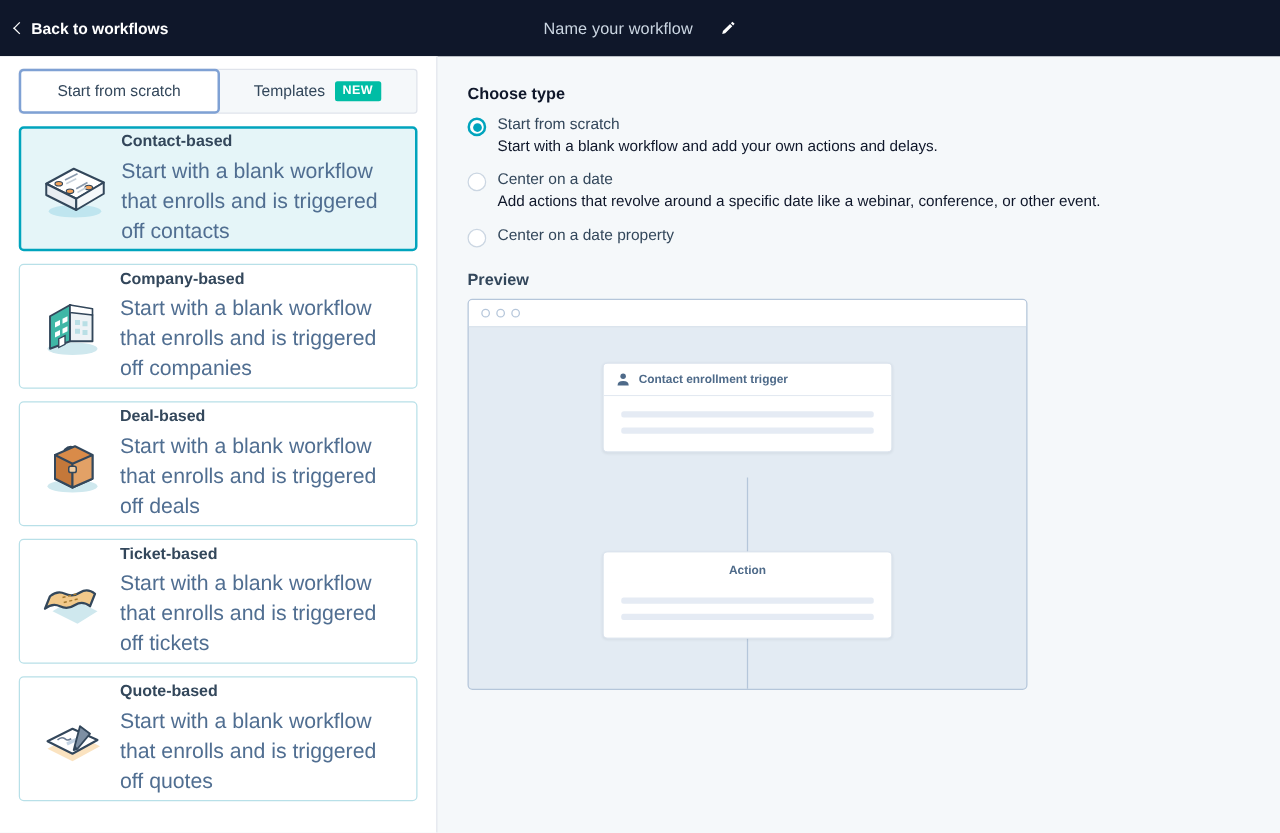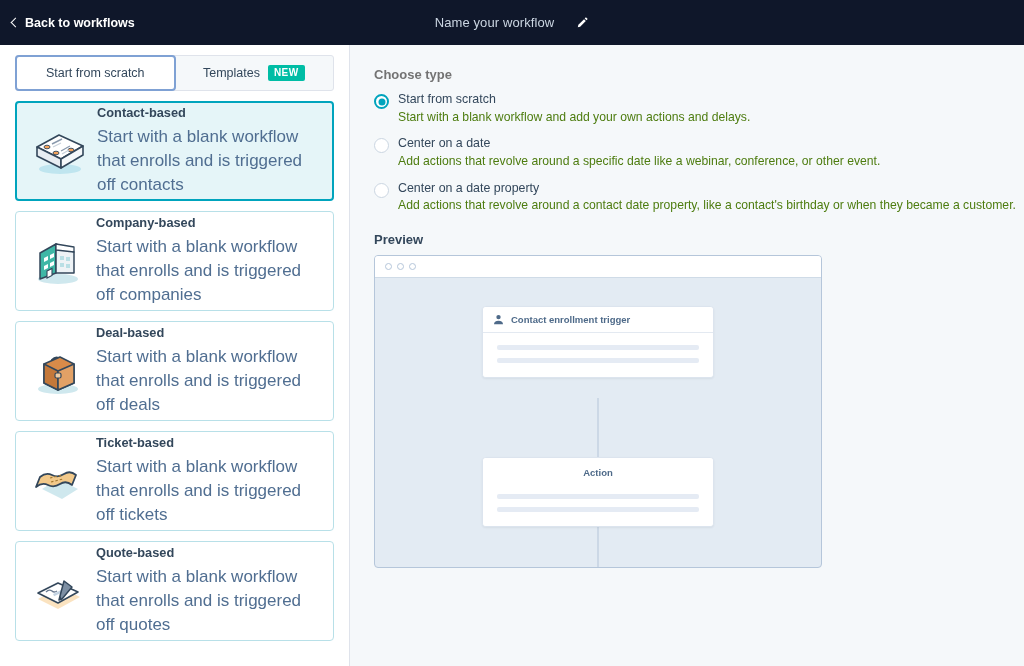--- a/index.html
+++ b/index.html
@@ -111,21 +111,21 @@
   }
 
   
   .right-panel {
     flex: 1; height: 634px;
     background: #f5f8fa;
     padding: 22px 0 0 24px;
     overflow: hidden;
   }
   .section-title {
-    font-size: 13px; font-weight: bold; color: #737373;
+    font-size: 13px; font-weight: bold; color: #0f172a;
     margin-bottom: 10px;
   }
   .radio-row { display: flex; margin-bottom: 11px; }
   .radio {
     width: 15px; height: 15px; min-width: 15px;
     border-radius: 50%;
     border: 1px solid #cbd6e2;
     background: #ffffff;
     margin-top: 2px; margin-right: 9px;
     position: relative;
@@ -136,21 +136,21 @@
     content: "";
     position: absolute; left: 50%; top: 50%;
     width: 7px; height: 7px; border-radius: 50%;
     background: #00a4bd;
     transform: translate(-50%, -50%);
   }
   .radio-label {
     font-size: 12.4px; color: #33475b; line-height: 1.25;
     margin-bottom: 2px; cursor: pointer;
   }
-  .radio-desc { font-size: 12.2px; color: #4d7c0f; line-height: 1.3; }
+  .radio-desc { font-size: 12.2px; color: #0f172a; line-height: 1.3; }
 
   .preview-title {
     font-size: 13px; font-weight: bold; color: #33475b;
     margin: 18px 0 8px 0;
   }
   .preview-window {
     width: 448px; height: 313px;
     border: 1px solid #b5c6da;
     border-radius: 4px;
     background: #e3ebf3;
@@ -346,21 +346,20 @@
       <div>
         <div class="radio-label">Center on a date</div>
         <div class="radio-desc">Add actions that revolve around a specific date like a webinar, conference, or other event.</div>
       </div>
     </div>
 
     <div class="radio-row">
       <span class="radio"></span>
       <div>
         <div class="radio-label">Center on a date property</div>
-        <div class="radio-desc">Add actions that revolve around a contact date property, like a contact's birthday or when they became a customer.</div>
       </div>
     </div>
 
     <div class="preview-title">Preview</div>
 
     <div class="preview-window">
       <div class="pw-chrome">
         <span class="pw-dot"></span>
         <span class="pw-dot"></span>
         <span class="pw-dot"></span>

